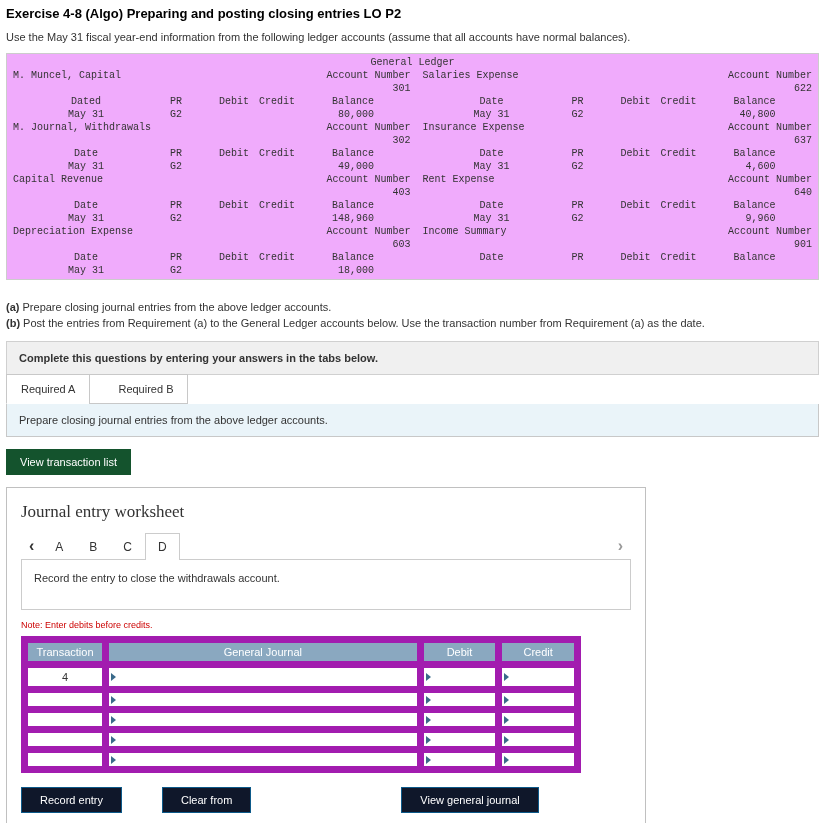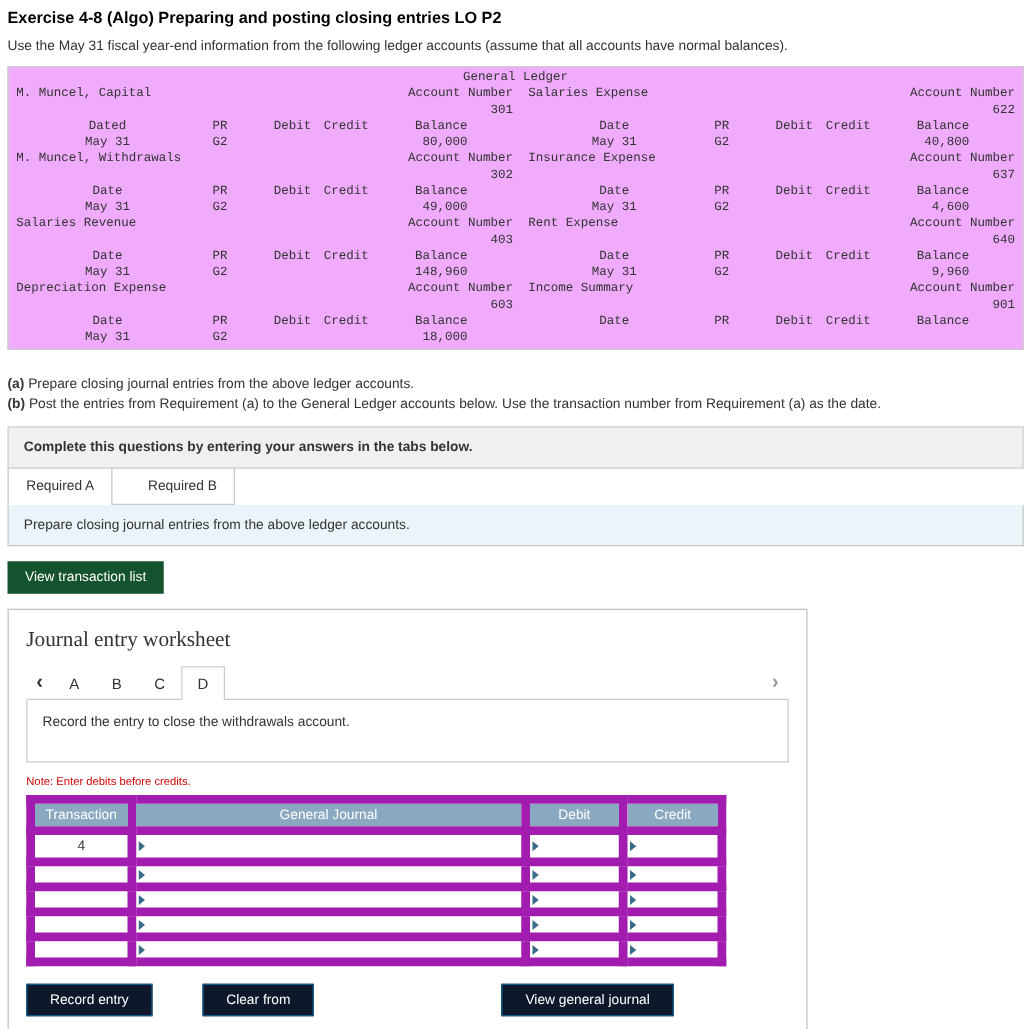--- a/index.html
+++ b/index.html
@@ -240,21 +240,21 @@
         <div class="ledger-right">
           <span class="lcol lc-name" style="text-align:center;padding-left:10px;">May 31</span>
           <span class="lcol lc-pr">G2</span>
           <span class="lcol lc-debit"></span>
           <span class="lcol lc-credit"></span>
           <span class="lcol lc-bal">40,800</span>
         </div>
       </div>
       <div class="ledger-row">
         <div class="ledger-left">
-          <span class="lcol lc-name">M. Muncel, Withdrawals</span>
+          <span class="lcol lc-name">M. Journal, Withdrawals</span>
           <span class="lcol lc-pr"></span>
           <span class="lcol lc-debit"></span>
           <span class="lcol lc-credit"></span>
           <span class="lcol lc-acct">Account Number 302</span>
         </div>
         <div class="ledger-right">
           <span class="lcol lc-name" style="padding-left:10px;">Insurance Expense</span>
           <span class="lcol lc-pr"></span>
           <span class="lcol lc-debit"></span>
           <span class="lcol lc-credit"></span>
@@ -288,21 +288,21 @@
         <div class="ledger-right">
           <span class="lcol lc-name" style="text-align:center;padding-left:10px;">May 31</span>
           <span class="lcol lc-pr">G2</span>
           <span class="lcol lc-debit"></span>
           <span class="lcol lc-credit"></span>
           <span class="lcol lc-bal">4,600</span>
         </div>
       </div>
       <div class="ledger-row">
         <div class="ledger-left">
-          <span class="lcol lc-name">Salaries Revenue</span>
+          <span class="lcol lc-name">Capital Revenue</span>
           <span class="lcol lc-pr"></span>
           <span class="lcol lc-debit"></span>
           <span class="lcol lc-credit"></span>
           <span class="lcol lc-acct">Account Number 403</span>
         </div>
         <div class="ledger-right">
           <span class="lcol lc-name" style="padding-left:10px;">Rent Expense</span>
           <span class="lcol lc-pr"></span>
           <span class="lcol lc-debit"></span>
           <span class="lcol lc-credit"></span>

